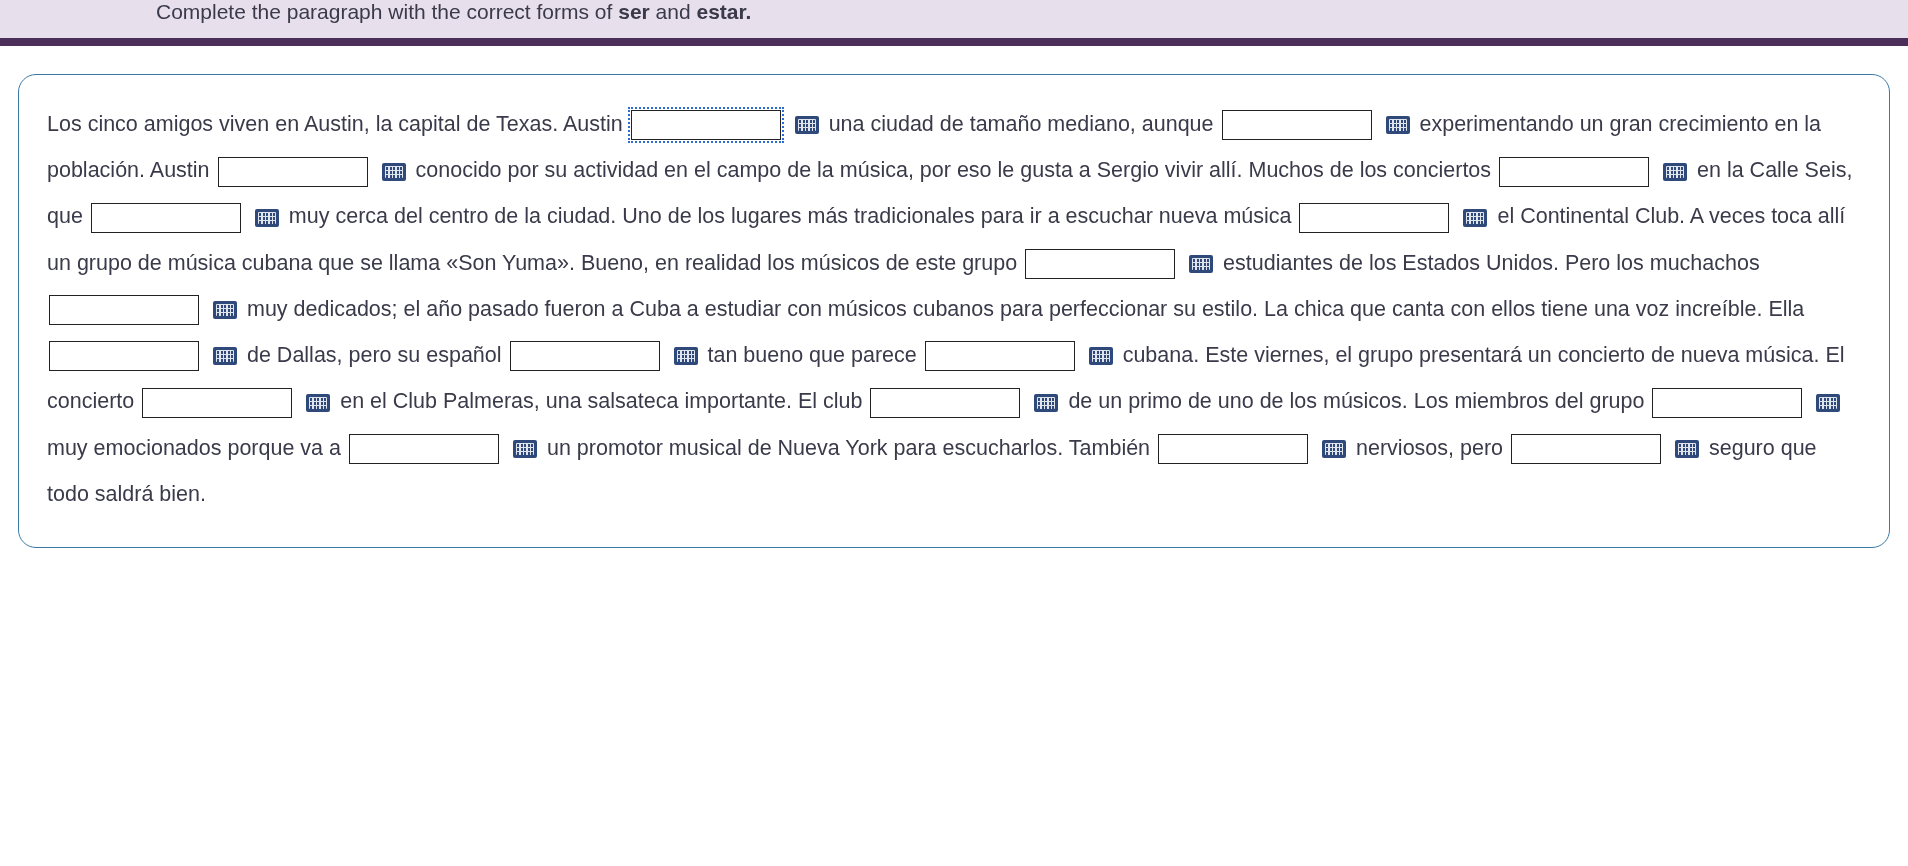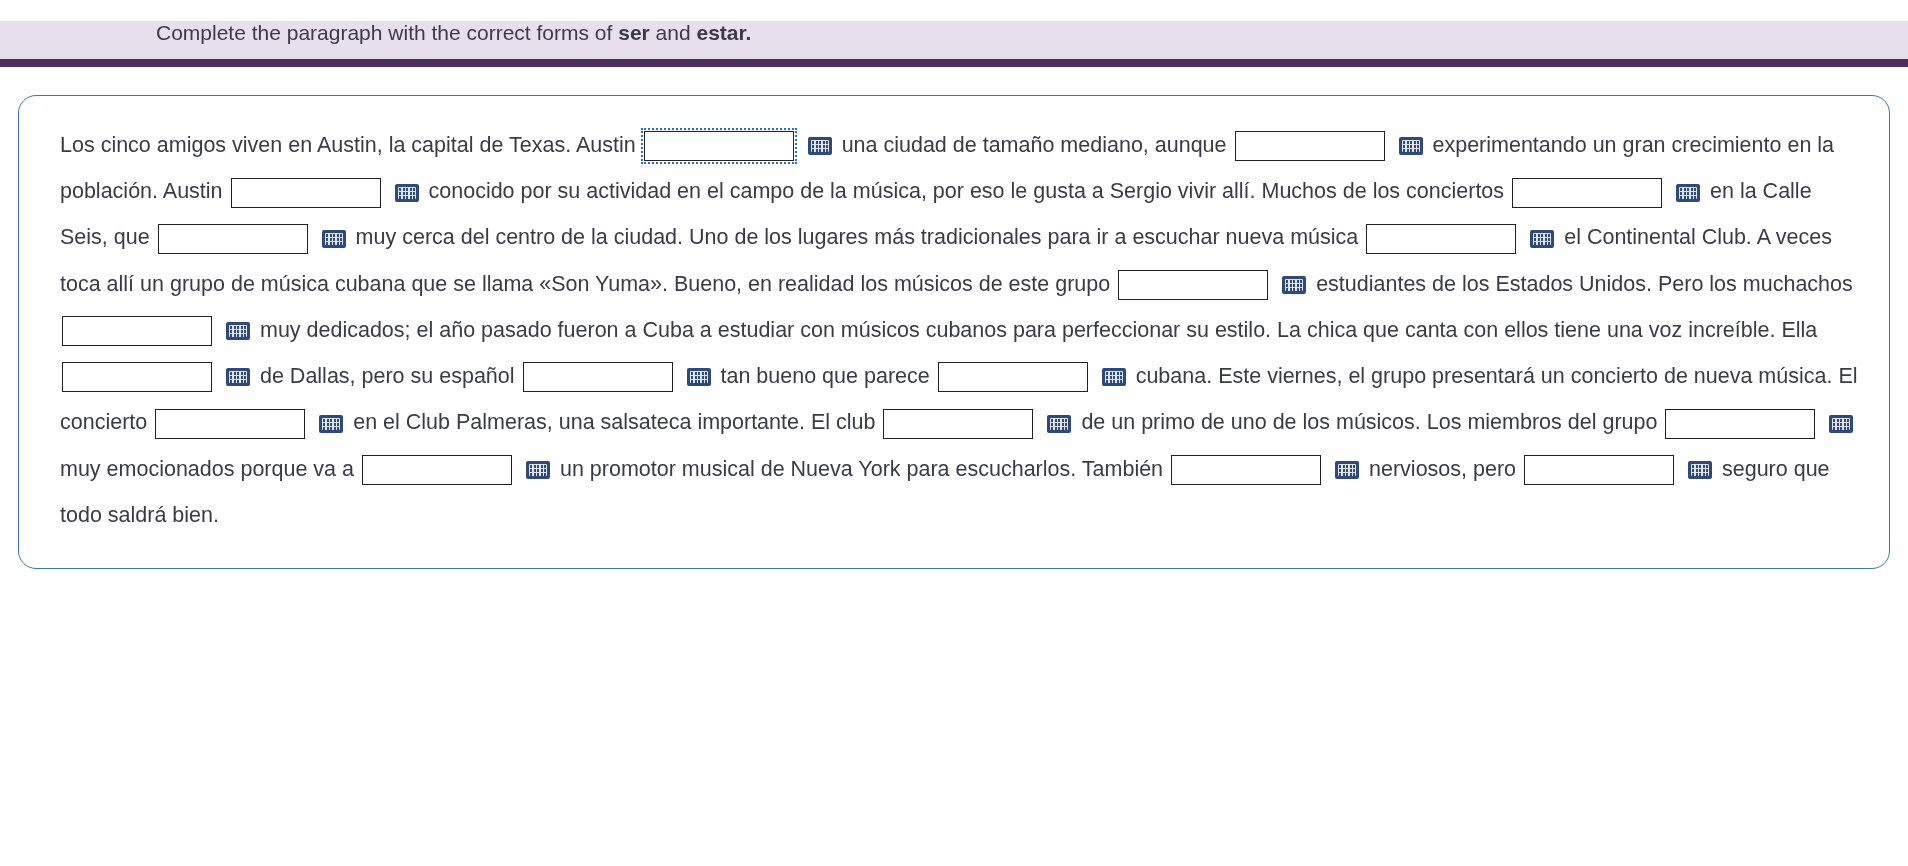--- a/index.html
+++ b/index.html
@@ -8,34 +8,33 @@
     padding: 0;
     font-family: "Segoe UI", Arial, sans-serif;
     background: #fff;
     color: #3a3a4a;
   }
   .instructions-bar {
     background: #e8dfec;
     padding: 0 0 14px 156px;
     font-size: 21px;
     color: #3a3a4a;
-    margin-top: 21px;
   }
   .instructions-bar b { font-weight: 700; }
   .purple-rule {
     height: 8px;
     background: #4b2e5a;
   }
   .content-wrap {
     padding: 28px 18px 18px 18px;
   }
   .card {
     border: 1px solid #3b7aa6;
     border-radius: 18px;
-    padding: 26px 28px 30px 41px;
+    padding: 26px 28px 30px 28px;
   }
   .paragraph {
     font-size: 21.5px;
     line-height: 2.15;
     color: #3a3a4a;
     font-weight: 400;
   }
   .blank {
     display: inline-block;
     width: 150px;

